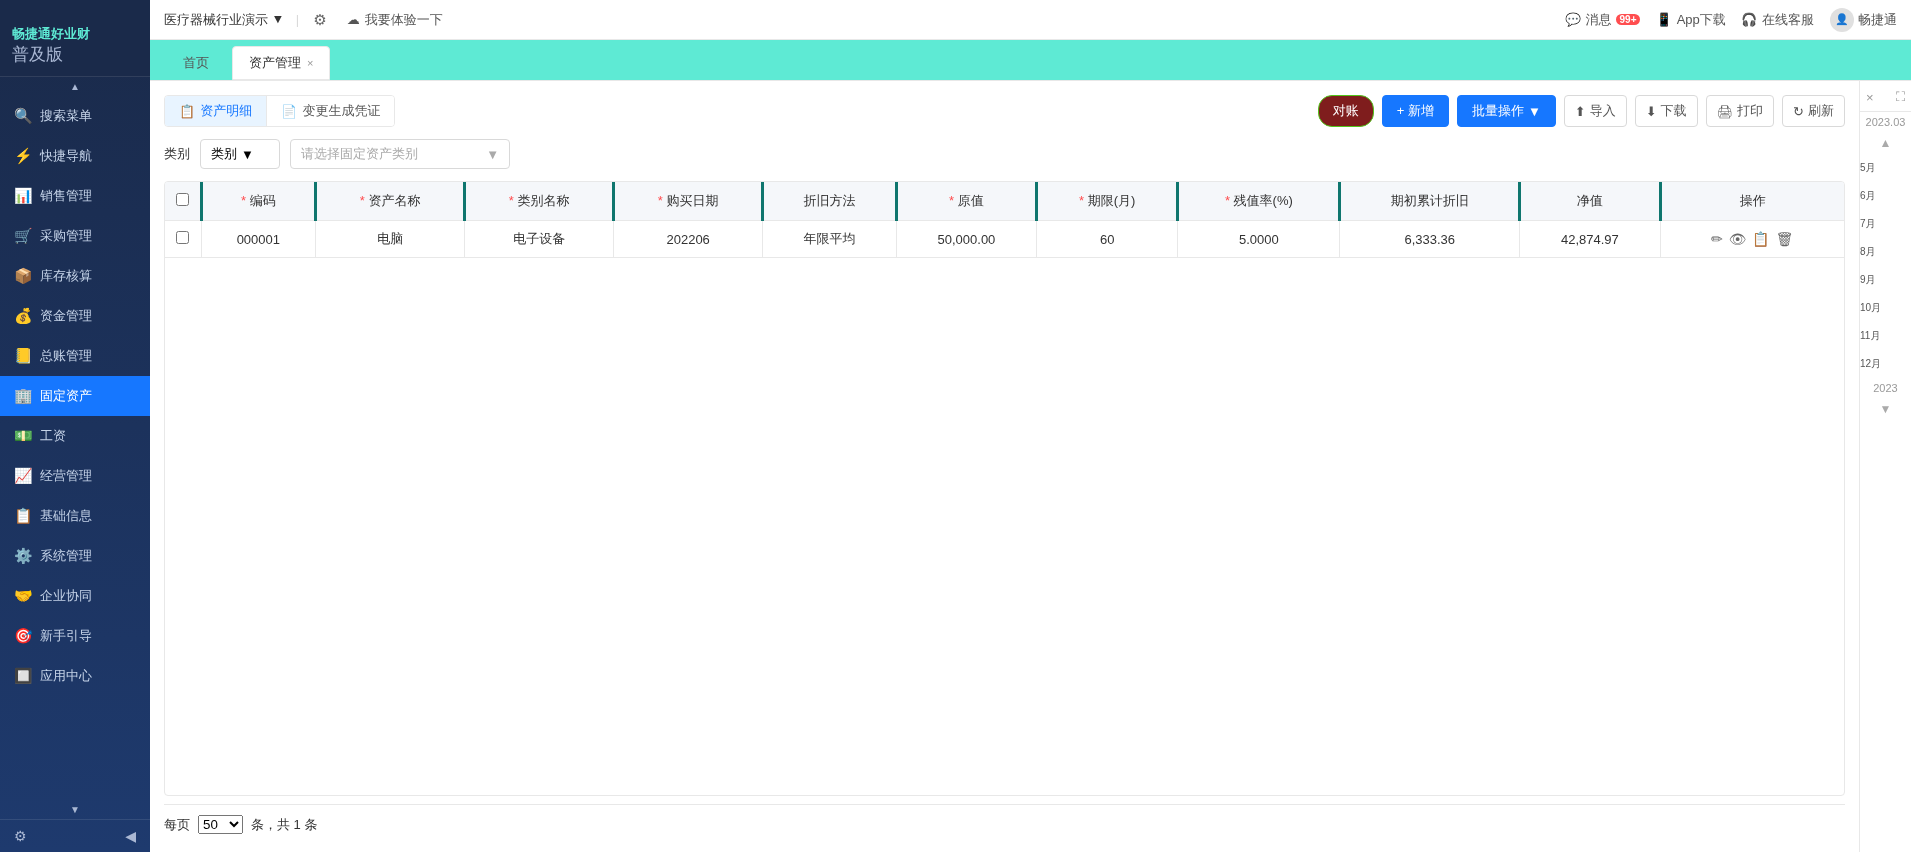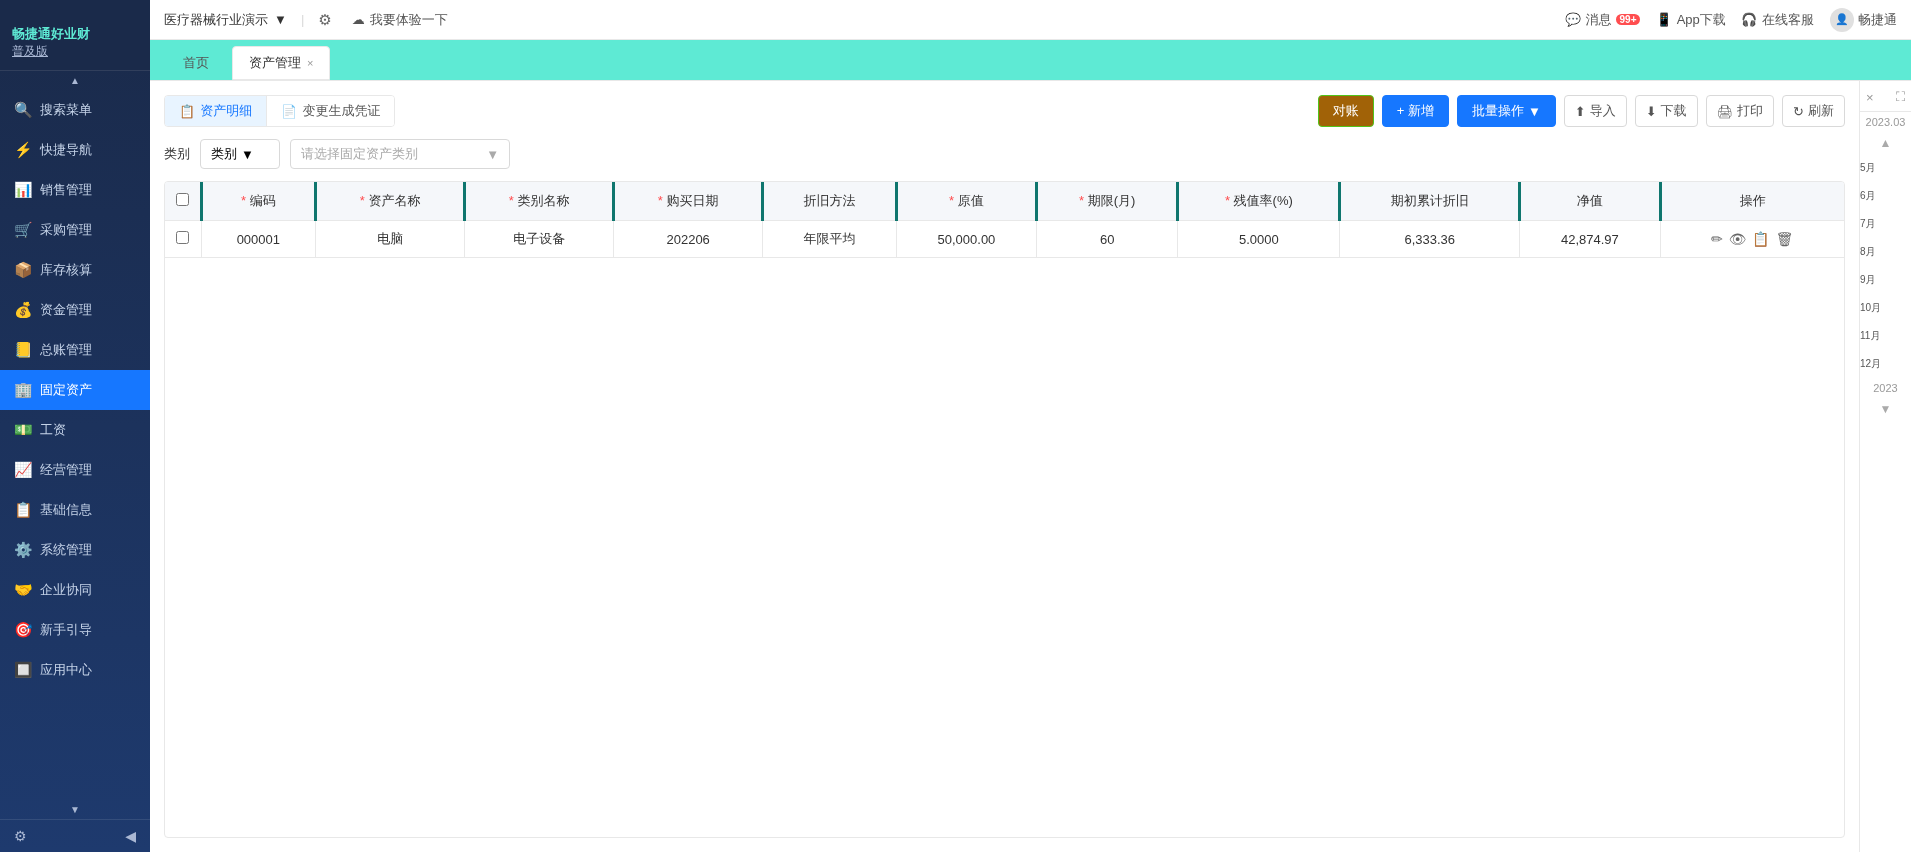--- a/index.html
+++ b/index.html
@@ -21,23 +21,22 @@
       background: #1a2a4a;
     }
     .sidebar-logo .logo-text {
       font-size: 13px;
       font-weight: bold;
       color: #5eead4;
       line-height: 1.3;
       margin-top: 16px;
     }
     .sidebar-logo .edition {
-      font-size: 12px;
+      font-size: 17px;
       color: #aab8d4;
-      text-decoration: underline;
     }
     .sidebar-scroll-up, .sidebar-scroll-down {
       display: flex;
       justify-content: center;
       padding: 4px;
       cursor: pointer;
       color: #aab8d4;
       font-size: 10px;
     }
     .sidebar-nav {
@@ -87,20 +86,21 @@
       gap: 10px;
       flex-shrink: 0;
     }
     .topbar-company {
       display: flex;
       align-items: center;
       gap: 6px;
       font-size: 13px;
       color: #333;
       cursor: pointer;
+      font-family: Liberation Mono, monospace;
     }
     .topbar-sep { color: #d9d9d9; margin: 0 4px; }
     .topbar-gear { color: #666; cursor: pointer; font-size: 15px; }
     .topbar-experience {
       display: flex;
       align-items: center;
       gap: 5px;
       font-size: 13px;
       color: #555;
       margin-left: 10px;
@@ -223,23 +223,24 @@
       display: flex;
       align-items: center;
       gap: 4px;
     }
     .btn-primary {
       background: #1677ff;
       color: #fff;
       border-color: #1677ff;
     }
     .btn-green {
-      background: #a16207;
+      background: #7f1d1d;
       color: #fff;
       border-color: #52c41a;
+      border-radius: 14px;
     }
     .btn-with-arrow {
       background: #1677ff;
       color: #fff;
       border-color: #1677ff;
     }
     .toolbar-right { margin-left: auto; display: flex; gap: 8px; align-items: center; }
     .toolbar-btn-text {
       display: flex;
       align-items: center;
@@ -622,20 +623,29 @@
           <span class="action-icon" title="查看">👁</span>
           <span class="action-icon" title="复制">📋</span>
           <span class="action-icon" title="删除">🗑</span>
         </div>
       </td>
     </tr>
             </tbody>
         </table>
       </div>
 
+      <div class="pagination">
+        <span>每页</span>
+        <select>
+          <option>50</option>
+          <option>20</option>
+          <option>100</option>
+        </select>
+        <span>条，共 1 条</span>
+      </div>
 
     </div>
 
     <div class="right-sidebar">
       <div class="right-sidebar-header">
         <span style="font-size:13px; cursor:pointer;">×</span>
         <span style="font-size:13px; cursor:pointer;">⛶</span>
       </div>
       <div class="calendar-year">2023.03</div>
       <div class="cal-scroll-up">▲</div>

